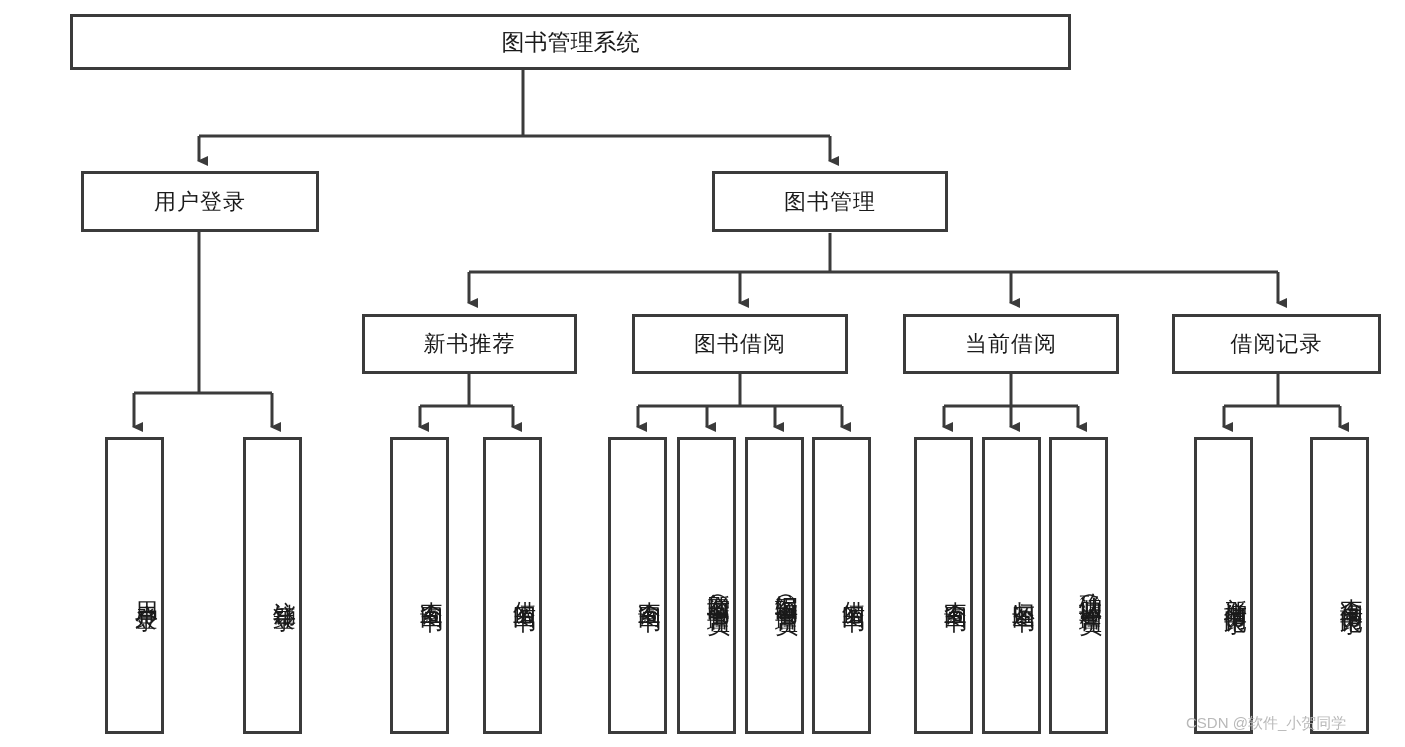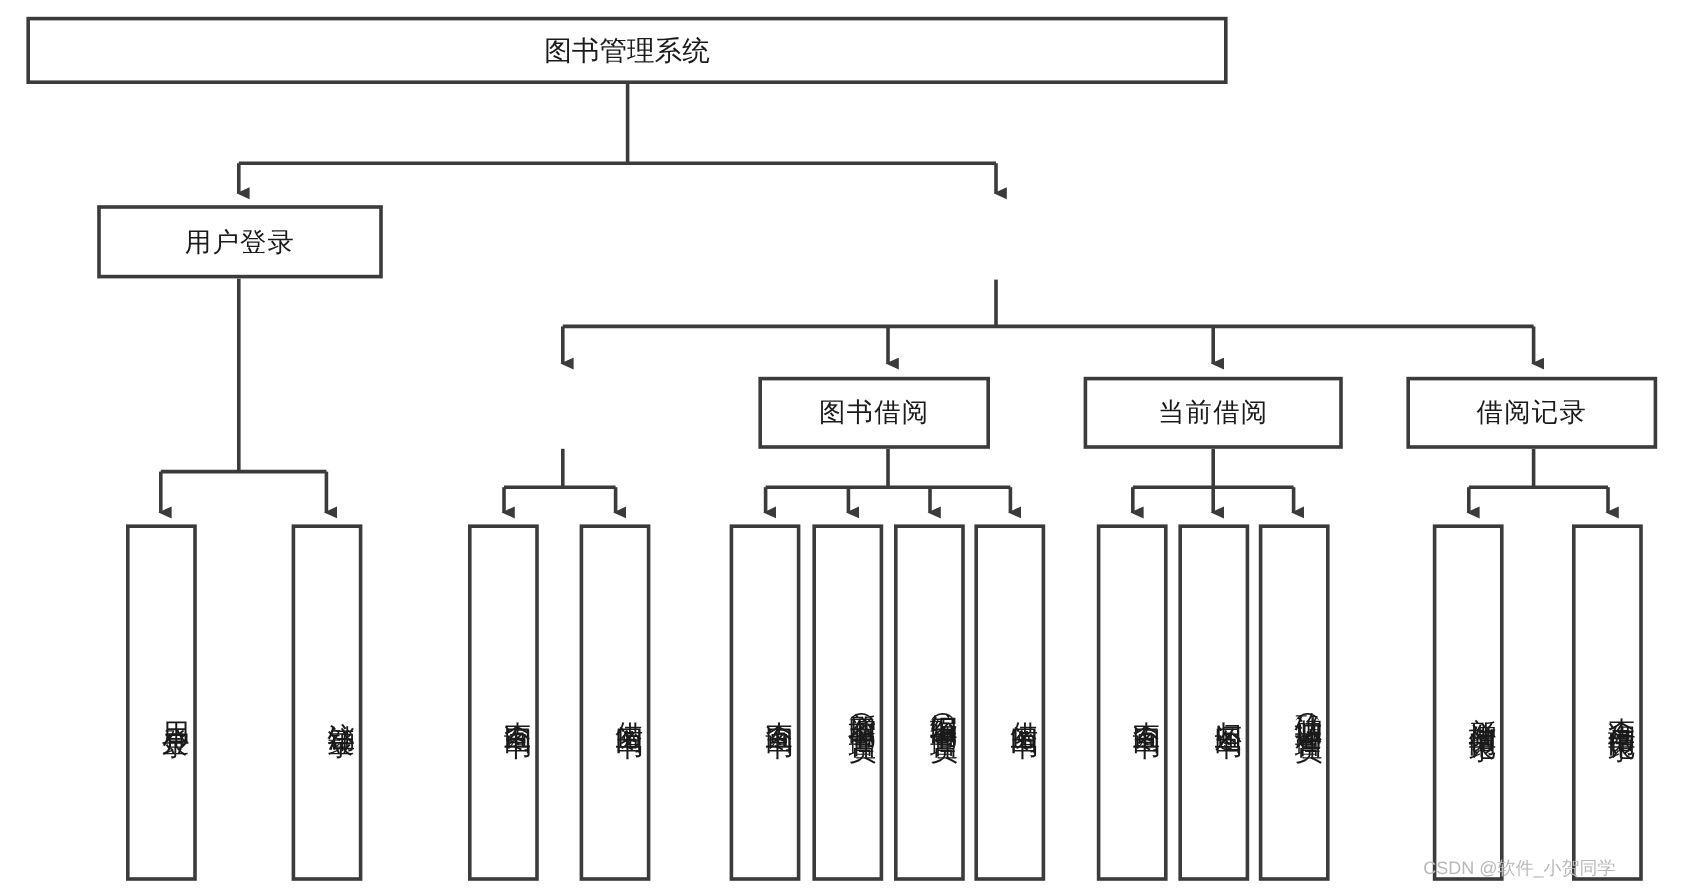--- a/index.html
+++ b/index.html
@@ -29,20 +29,21 @@
     text-align: center;
     line-height: 1.25;
   }
   .node.h {
     font-size: 22px;
     letter-spacing: 1px;
   }
   .node.root {
     font-size: 23px;
     border-width: 3px;
+    margin-left: 48px;
   }
   .node.v {
     writing-mode: vertical-rl;
     text-orientation: upright;
     font-size: 23px;
     letter-spacing: 3px;
     align-items: flex-start;
     justify-content: center;
     padding-top: 6px;
   }
@@ -123,22 +124,28 @@
     </g>
   </svg>
 
   <div class="node root" style="left:22px; top:14px; width:1001px; height:56px;">
     <span>图书管理系统</span>
   </div>
 
   <div class="node h" style="left:81px; top:171px; width:238px; height:61px;">
     <span>用户登录</span>
   </div>
+  <div class="node h" style="left:712px; top:171px; width:236px; height:61px;">
+    <span>图书管理</span>
+  </div>
 
-  <div class="node h" style="left:632px; top:314px; width:193px; height:60px;">
+  <div class="node h" style="left:362px; top:314px; width:215px; height:60px;">
+    <span>新书推荐</span>
+  </div>
+  <div class="node h" style="left:632px; top:314px; width:216px; height:60px;">
     <span>图书借阅</span>
   </div>
   <div class="node h" style="left:903px; top:314px; width:216px; height:60px;">
     <span>当前借阅</span>
   </div>
   <div class="node h" style="left:1172px; top:314px; width:209px; height:60px;">
     <span>借阅记录</span>
   </div>
 
   <div class="node v" style="left:105px; top:437px; width:59px; height:297px;">

